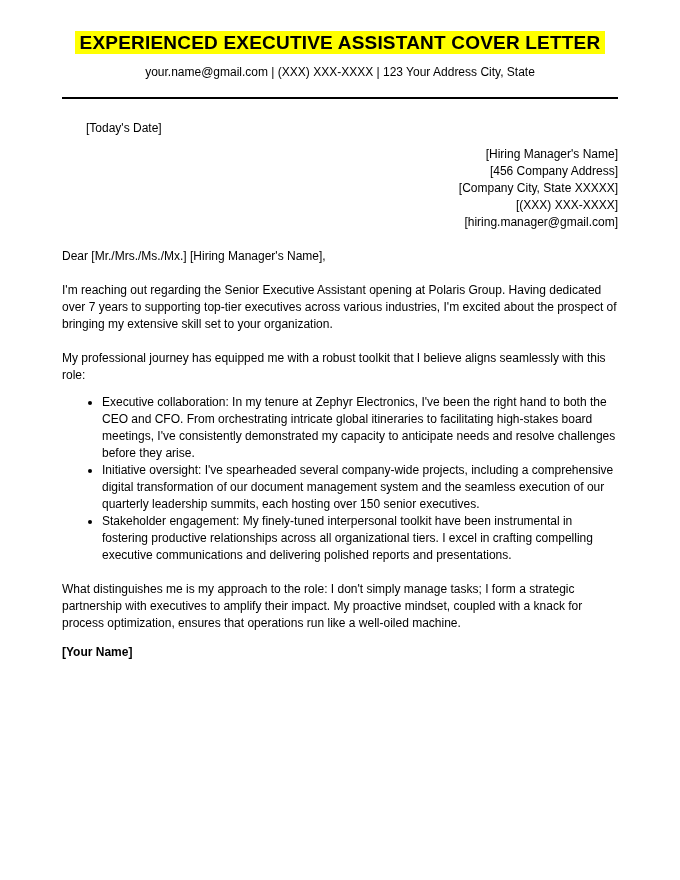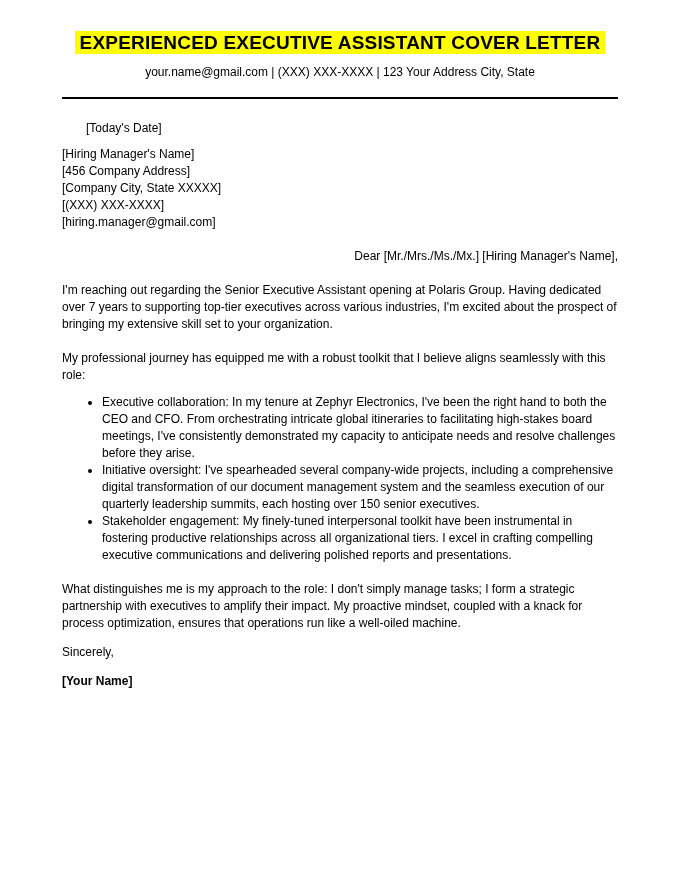--- a/index.html
+++ b/index.html
@@ -51,26 +51,26 @@
   }
   .letter p {
     margin: 17px 0 0 0;
   }
   p.date-line {
     margin-top: 21px;
     padding-left: 24px;
   }
   .recipient-block {
     margin-top: 9px;
+    text-align: right;
   }
   .recipient-block div {
     margin: 0;
   }
   p.salutation {
-    text-align: right;
   }
   ul.skills-list {
     margin: 10px 0 0 0;
     padding: 0 0 0 40px;
   }
   ul.skills-list li {
     margin: 0;
     padding-left: 0;
   }
   p.signoff {
@@ -112,19 +112,18 @@
 
     <ul class="skills-list">
       <li>Executive collaboration: In my tenure at Zephyr Electronics, I've been the right hand to both the CEO and CFO. From orchestrating intricate global itineraries to facilitating high-stakes board meetings, I've consistently demonstrated my capacity to anticipate needs and resolve challenges before they arise.</li>
       <li>Initiative oversight: I've spearheaded several company-wide projects, including a comprehensive digital transformation of our document management system and the seamless execution of our quarterly leadership summits, each hosting over 150 senior executives.</li>
       <li>Stakeholder engagement: My finely-tuned interpersonal toolkit have been instrumental in fostering productive relationships across all organizational tiers. I excel in crafting compelling executive communications and delivering polished reports and presentations.</li>
     </ul>
 
     <p>What distinguishes me is my approach to the role: I don't simply manage tasks; I form a strategic partnership with executives to amplify their impact. My proactive mindset, coupled with a knack for process optimization, ensures that operations run like a well-oiled machine.</p>
 
 
-    <p class="signoff">Sincerely,</p>
 
     <p class="signature">[Your Name]</p>
 
   </div>
 
 </div>
 
 </body></html>

